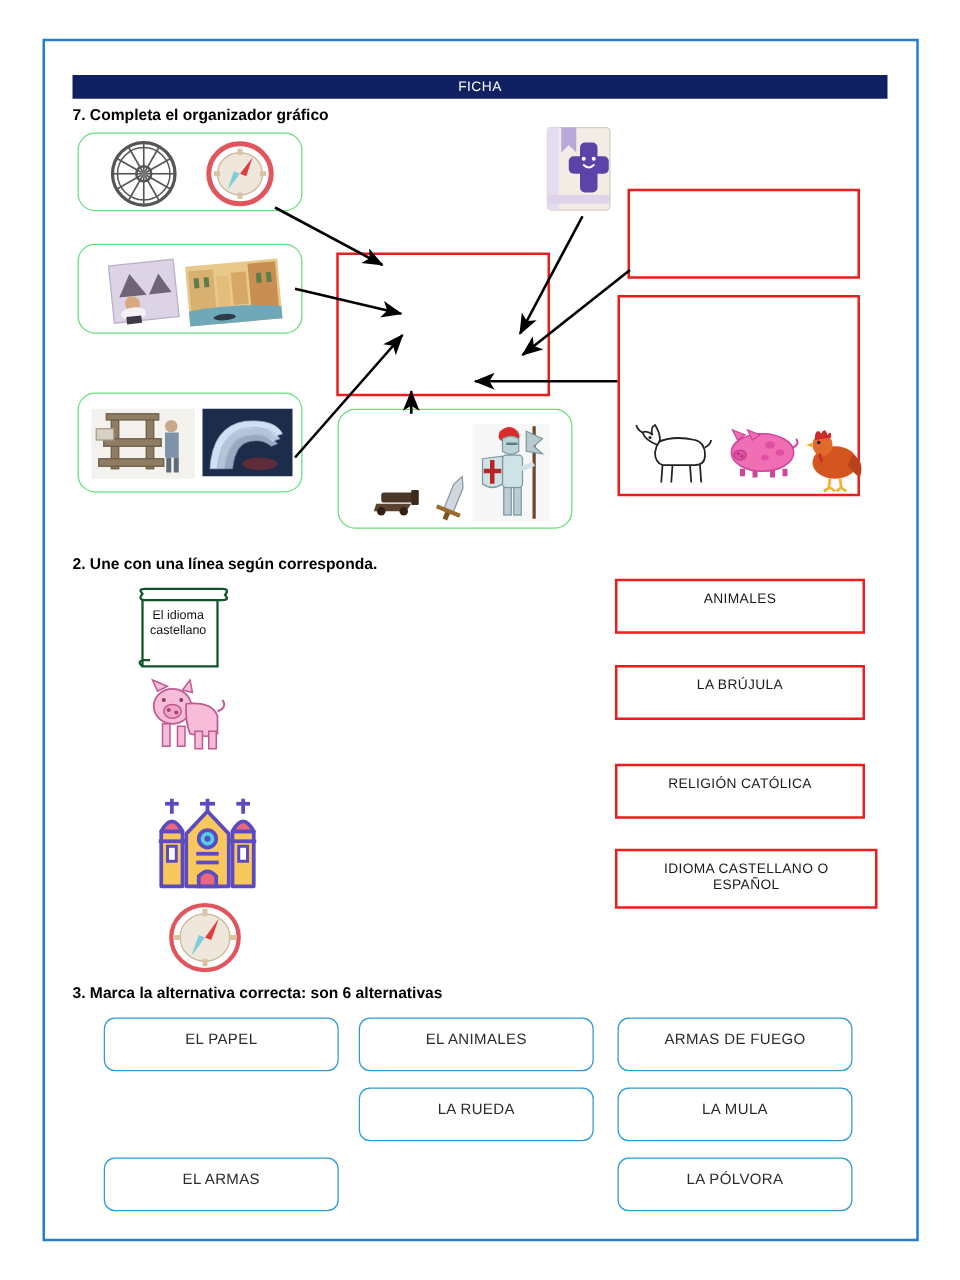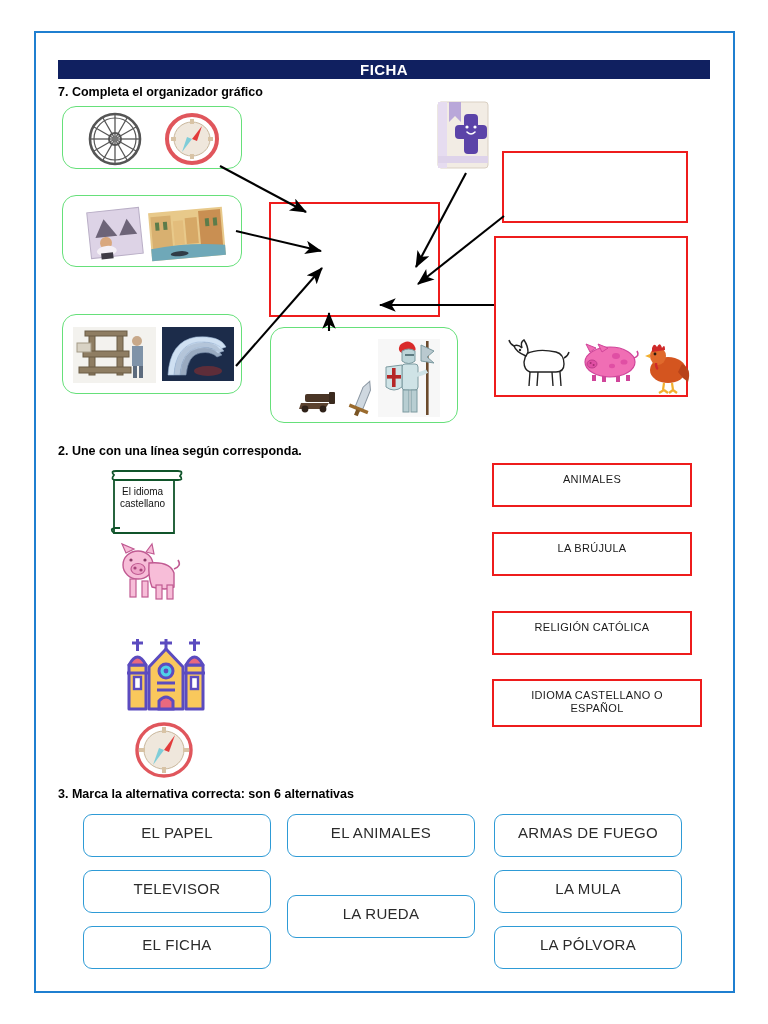--- a/index.html
+++ b/index.html
@@ -26,22 +26,22 @@
   }
   
   .ficha-bar {
     position: absolute;
     left: 22px;
     top: 27px;
     width: 652px;
     height: 19px;
     background: #102060;
     color: #ffffff;
-    font-size: 15px;
-    font-weight: bold;
+    font-size: 11px;
+    font-weight: normal;
     letter-spacing: .4px;
     display: flex;
     align-items: center;
     justify-content: center;
   }
   .q-title {
     position: absolute;
     font-weight: bold;
     font-size: 12.5px;
     color: #000000;
@@ -76,21 +76,21 @@
     padding-top: 8px;
     line-height: 13px;
     letter-spacing: .3px;
   }
   .blue-opt {
     position: absolute;
     border: 1.8px solid #2e9bd6;
     border-radius: 9px;
     box-sizing: border-box;
     background: #ffffff;
-    font-size: 15px;
+    font-size: 12px;
     color: #2b2b2b;
     text-align: center;
     padding-top: 9px;
     letter-spacing: .3px;
   }
   svg { display: block; overflow: visible; }
   #arrows {
     position: absolute;
     left: 0; top: 0;
     width: 701px; height: 962px;
@@ -394,29 +394,27 @@
 
   <div class="q-title" id="q3-title">3. Marca la alternativa correcta: son 6 alternativas</div>
 
   <div class="blue-opt" style="left:47px; top:781px; width:188px; height:43px;">
     <span>EL PAPEL</span></div>
   <div class="blue-opt" style="left:251px; top:781px; width:188px; height:43px;">
     <span>EL ANIMALES</span></div>
   <div class="blue-opt" style="left:458px; top:781px; width:188px; height:43px;">
     <span>ARMAS DE FUEGO</span></div>
 
-  <div class="blue-opt" style="left:47px; top:837px; width:188px; height:43px;">
-    <span>TELEVISOR</span></div>
-  <div class="blue-opt" style="left:251px; top:837px; width:188px; height:43px;margin-top:25px;">
+  <div class="blue-opt" style="left:251px; top:837px; width:188px; height:43px;">
     <span>LA RUEDA</span></div>
   <div class="blue-opt" style="left:458px; top:837px; width:188px; height:43px;">
     <span>LA MULA</span></div>
 
   <div class="blue-opt" style="left:47px; top:893px; width:188px; height:43px;">
-    <span>EL FICHA</span></div>
+    <span>EL ARMAS</span></div>
   <div class="blue-opt" style="left:458px; top:893px; width:188px; height:43px;text-align:center;">
     <span>LA PÓLVORA</span></div>
 
   <svg id="arrows">
     <defs>
       <marker id="ah" markerWidth="9" markerHeight="9" refX="7.5" refY="3.2" orient="auto" markerUnits="strokeWidth">
         <path d="M0,0 L8,3.2 L0,6.4 L2,3.2 Z" fill="#000"></path>
       </marker>
     </defs>
     <g stroke="#000" stroke-width="2.1" fill="none" marker-end="url(#ah)">

